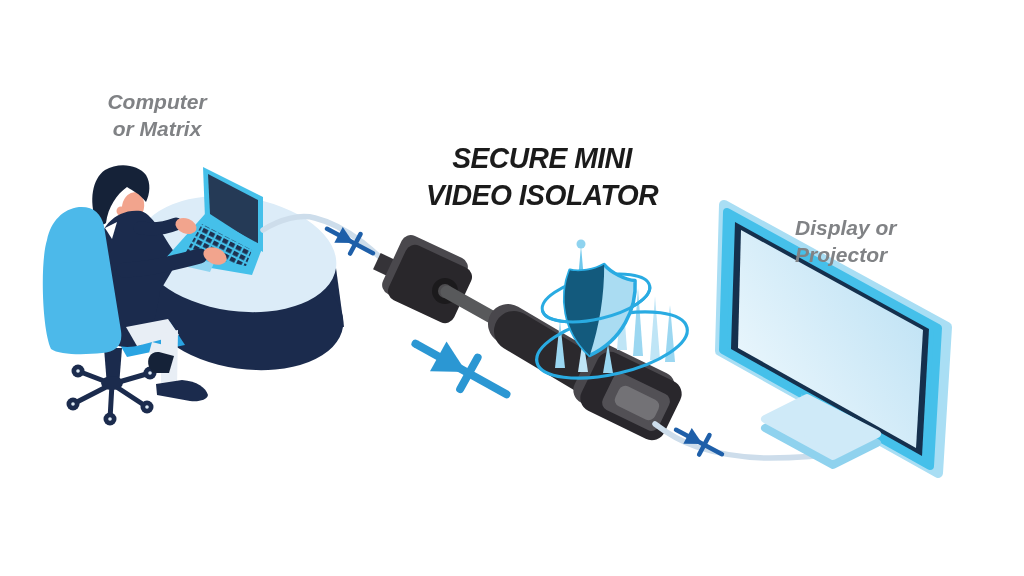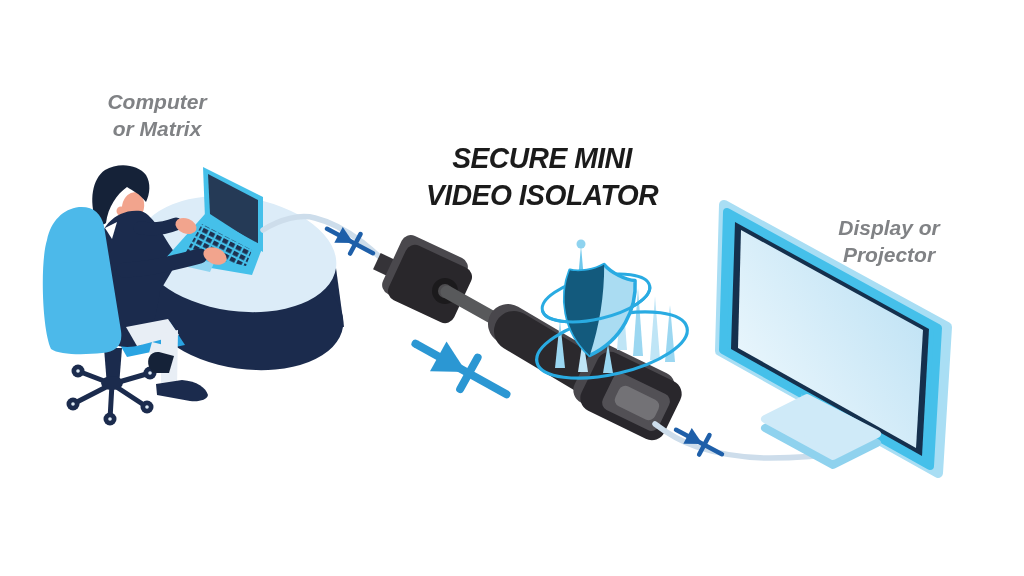--- a/index.html
+++ b/index.html
@@ -4,21 +4,21 @@
 <style>
   html,body{margin:0;padding:0;background:#ffffff;}
   .stage{
     position:relative;width:1024px;height:576px;background:#ffffff;
     overflow:hidden;font-family:"Liberation Sans",sans-serif;
   }
   .scene-svg{position:absolute;left:0;top:0;}
   .label{position:absolute;font-weight:bold;font-style:italic;white-space:pre-line;}
   .label-gray{color:#808285;font-size:21px;line-height:27px;}
   #computer-label{left:72px;top:88px;width:170px;text-align:center;}
-  #display-label{left:795px;top:214px;width:188px;text-align:center;}
+  #display-label{left:795px;top:214px;width:188px;text-align:left;}
   #main-title{
     left:352px;top:139px;width:380px;text-align:center;color:#1b1b1b;
     font-size:30px;line-height:37px;letter-spacing:-0.5px;
     transform:scaleX(.94);transform-origin:center;
   }
 </style>
 </head>
 <body>
 
 <div class="stage">

